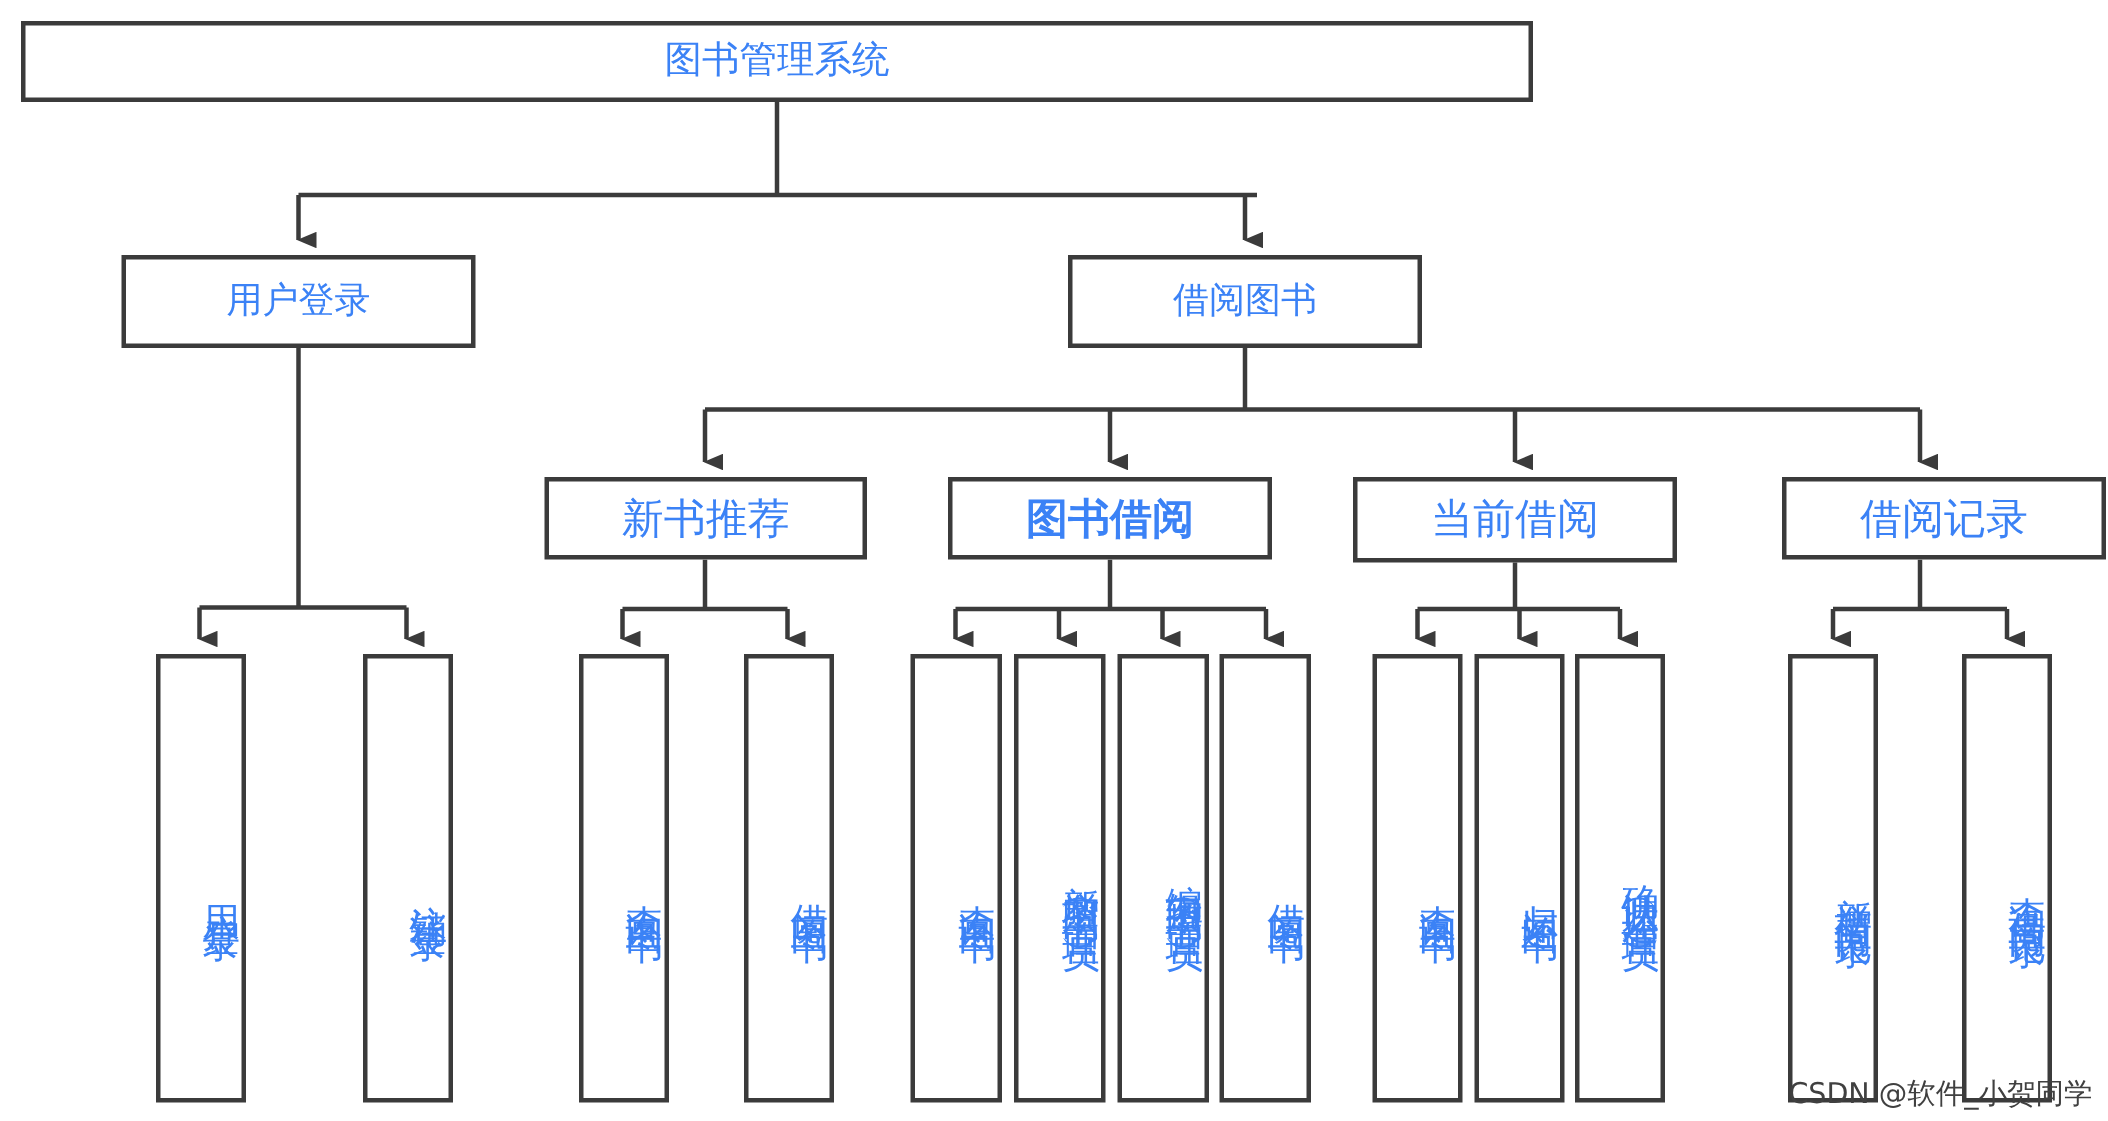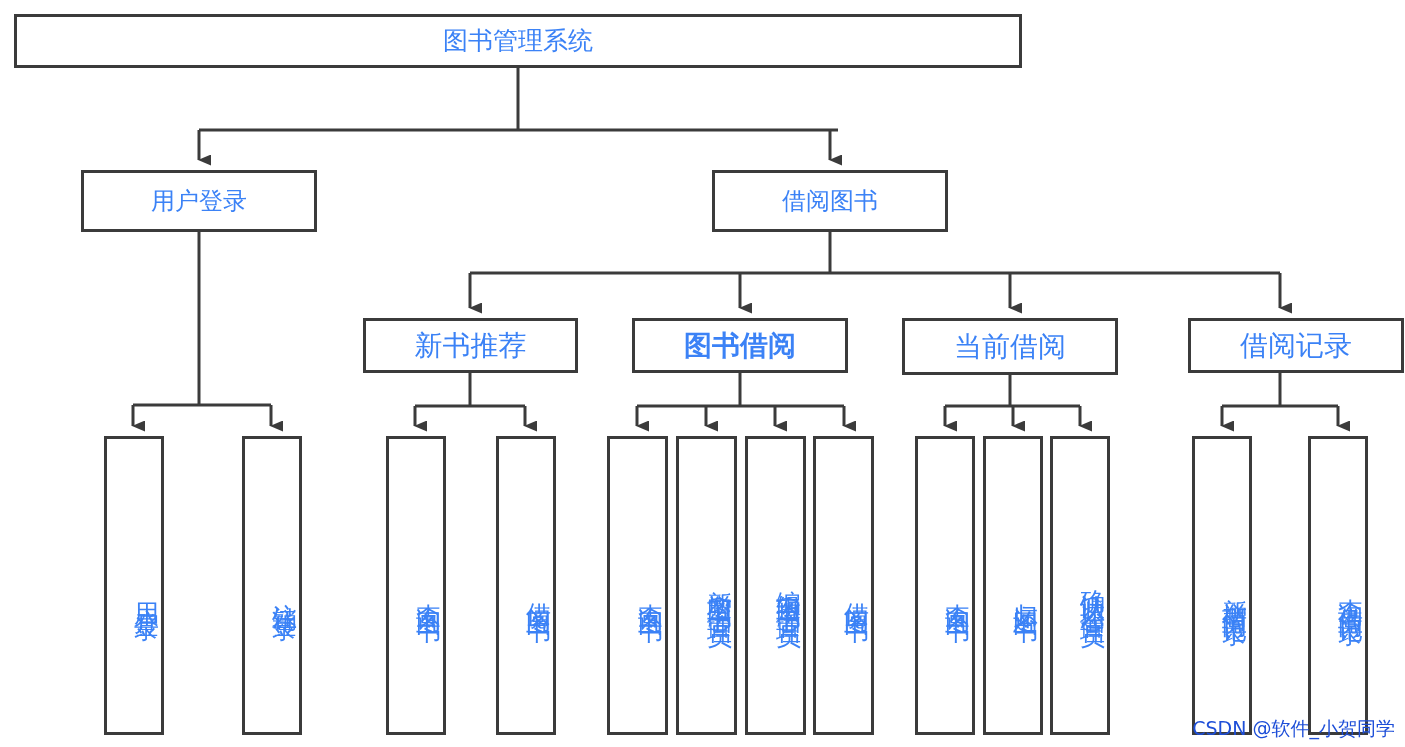--- a/index.html
+++ b/index.html
@@ -42,21 +42,21 @@
     writing-mode:vertical-rl;
     text-orientation:upright;
     white-space:nowrap;
   }
 
   .watermark{
     position:absolute;
     right:10px;
     bottom:5px;
     font-size:19px;
-    color:#1d4ed8;
+    color:#404040;
     white-space:nowrap;
     font-family:"DejaVu Sans",sans-serif;
   }
 </style>
 </head>
 <body>
 
 <div id="canvas">
 
   <svg id="edges" viewBox="0 0 1405 747" xmlns="http://www.w3.org/2000/svg">

